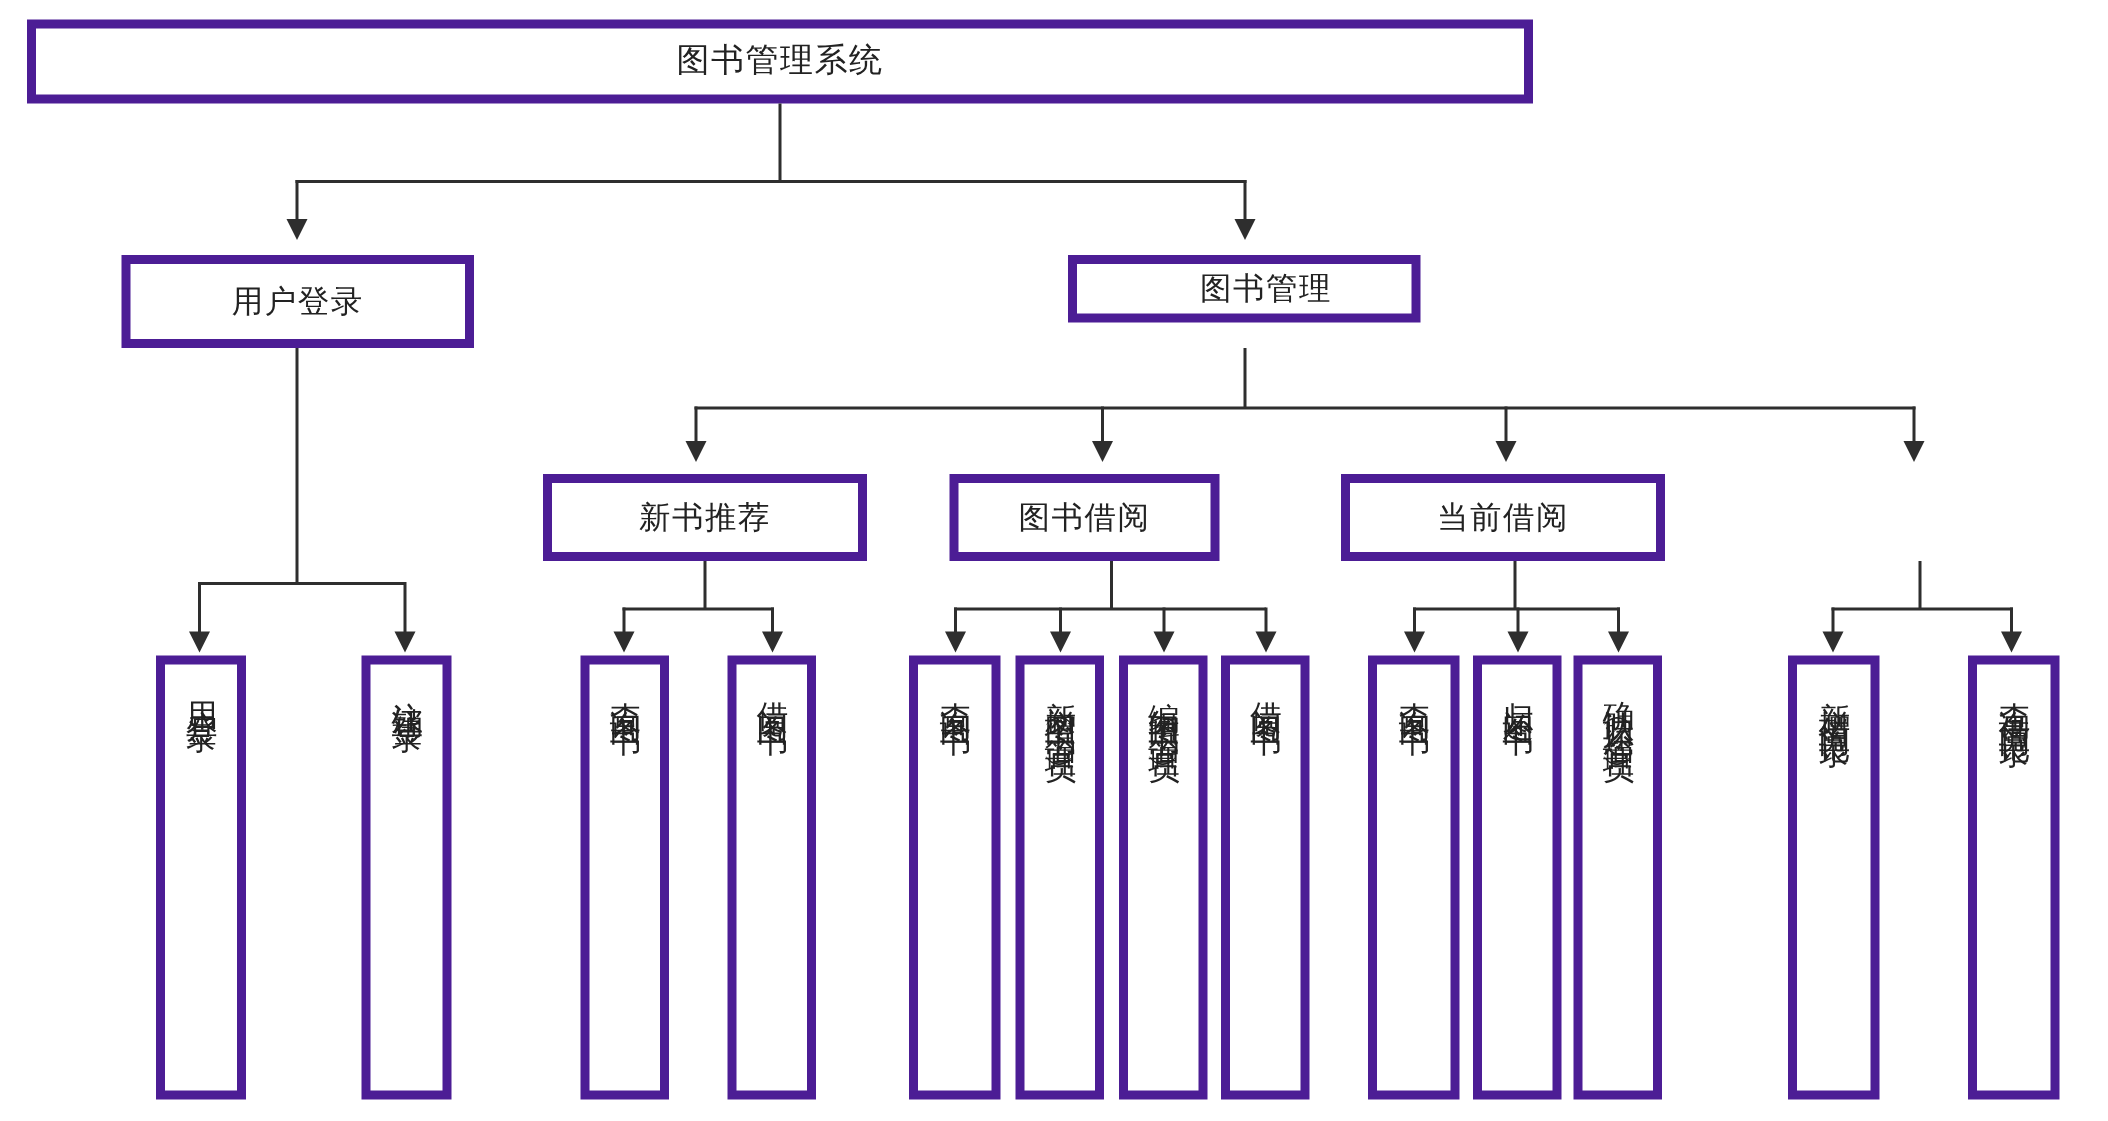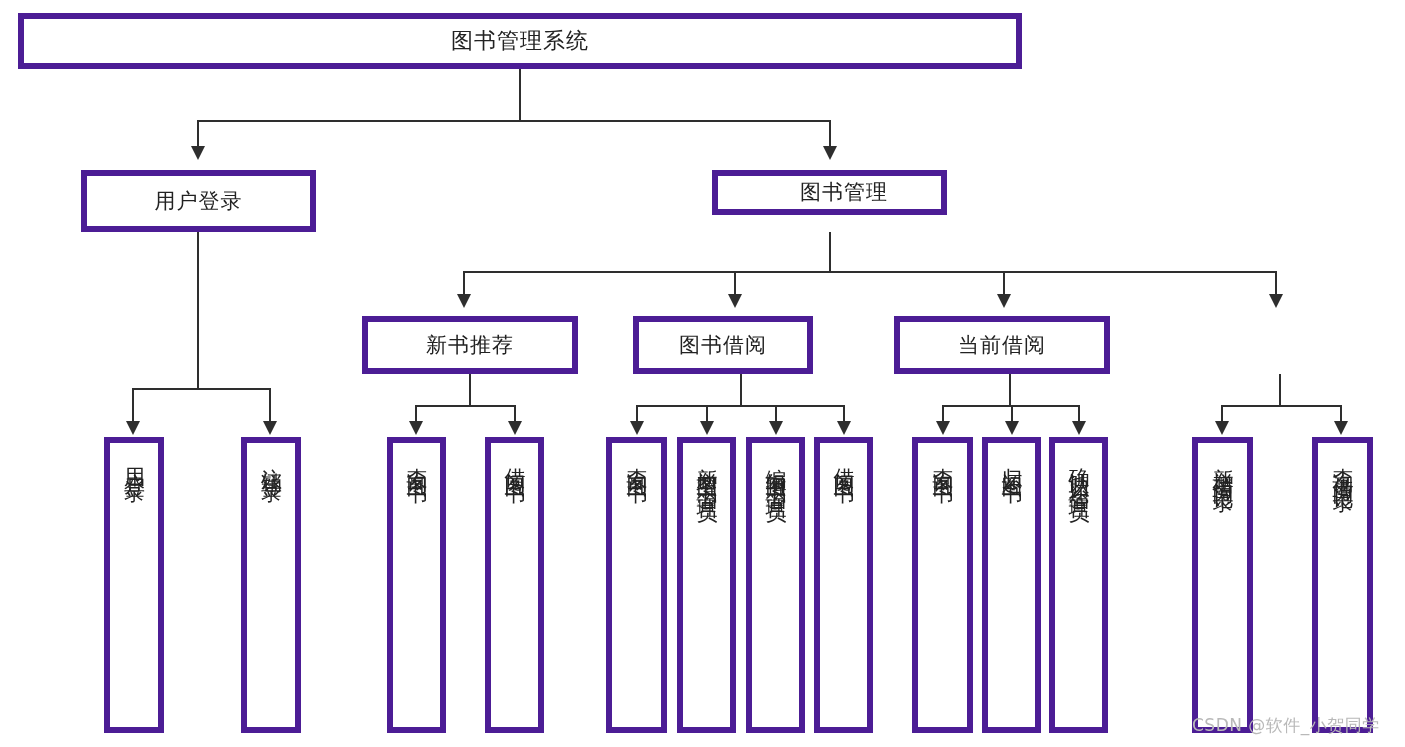--- a/index.html
+++ b/index.html
@@ -209,15 +209,14 @@
     <span class="label">确认归还（管理员）</span>
   </div>
 
   <div class="node leaf" style="left:1192px; top:437px; width:61px; height:296px;">
     <span class="label">新增借阅记录</span>
   </div>
   <div class="node leaf" style="left:1312px; top:437px; width:61px; height:296px;">
     <span class="label">查询借阅记录</span>
   </div>
 
-  <div id="watermark" style="left:1192px; top:714px;">CSDN @软件_小贺同学</div>
 
 </div>
 
 </body></html>

